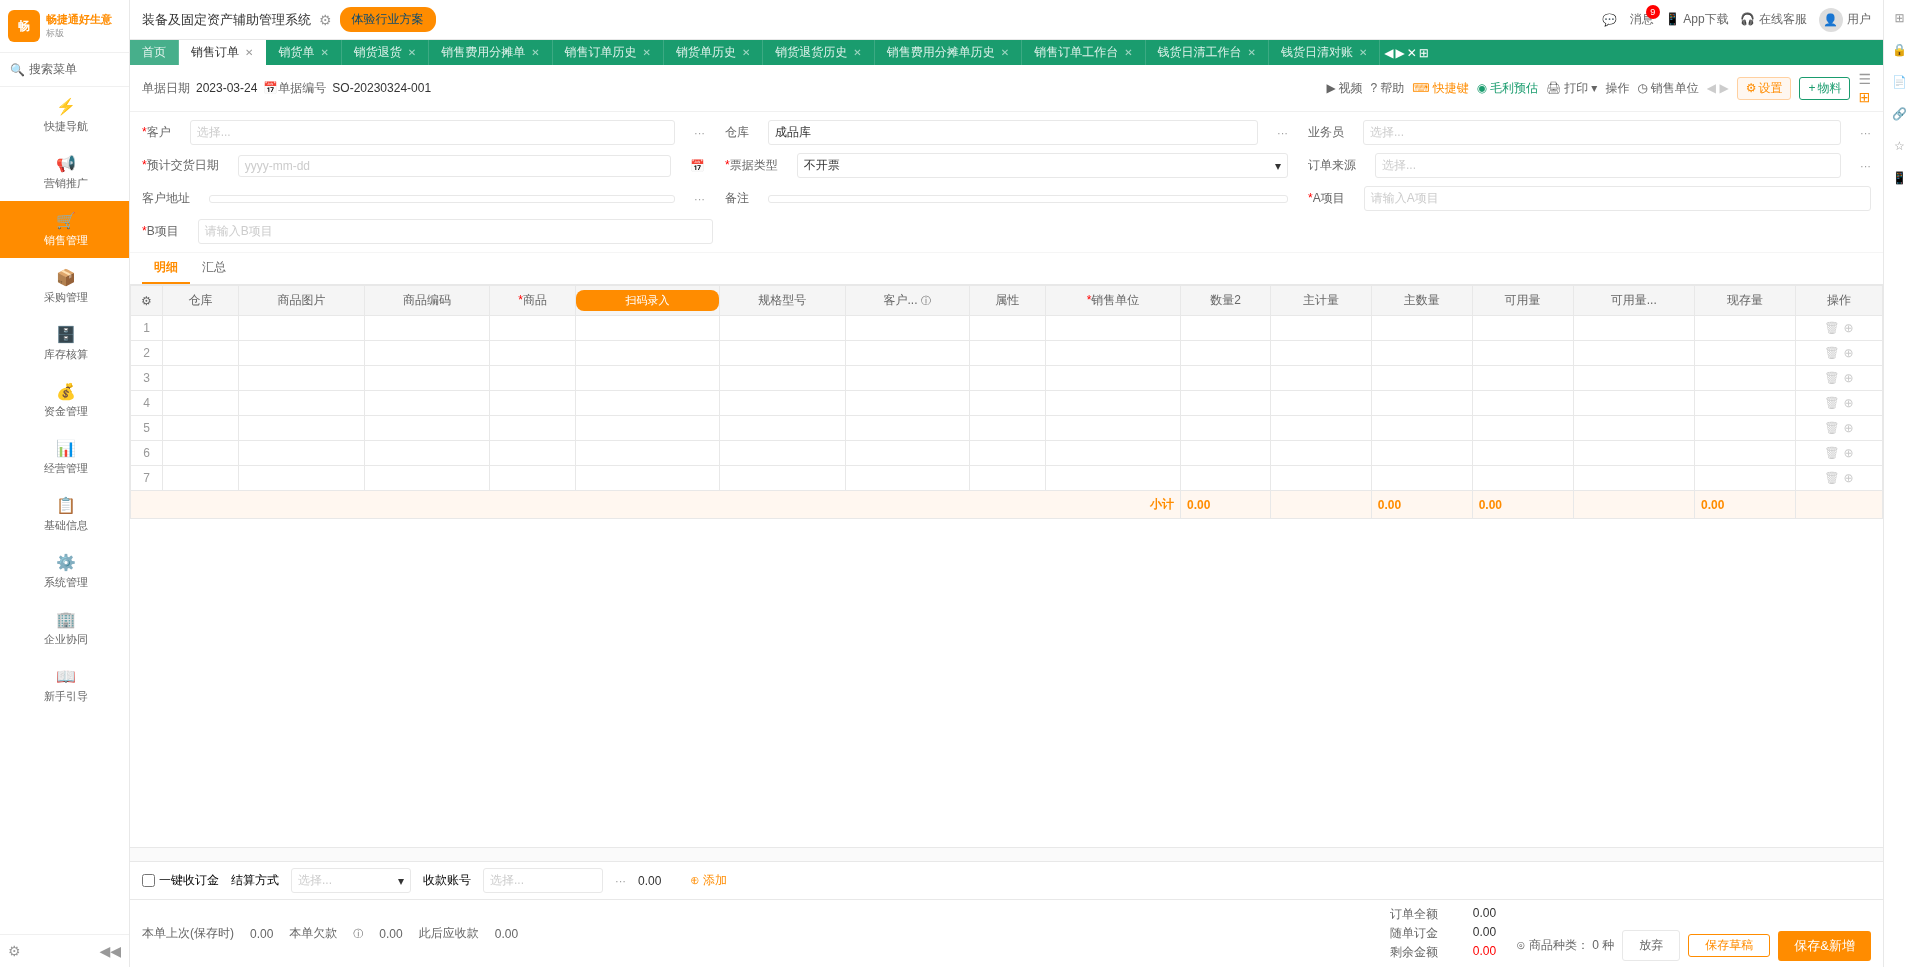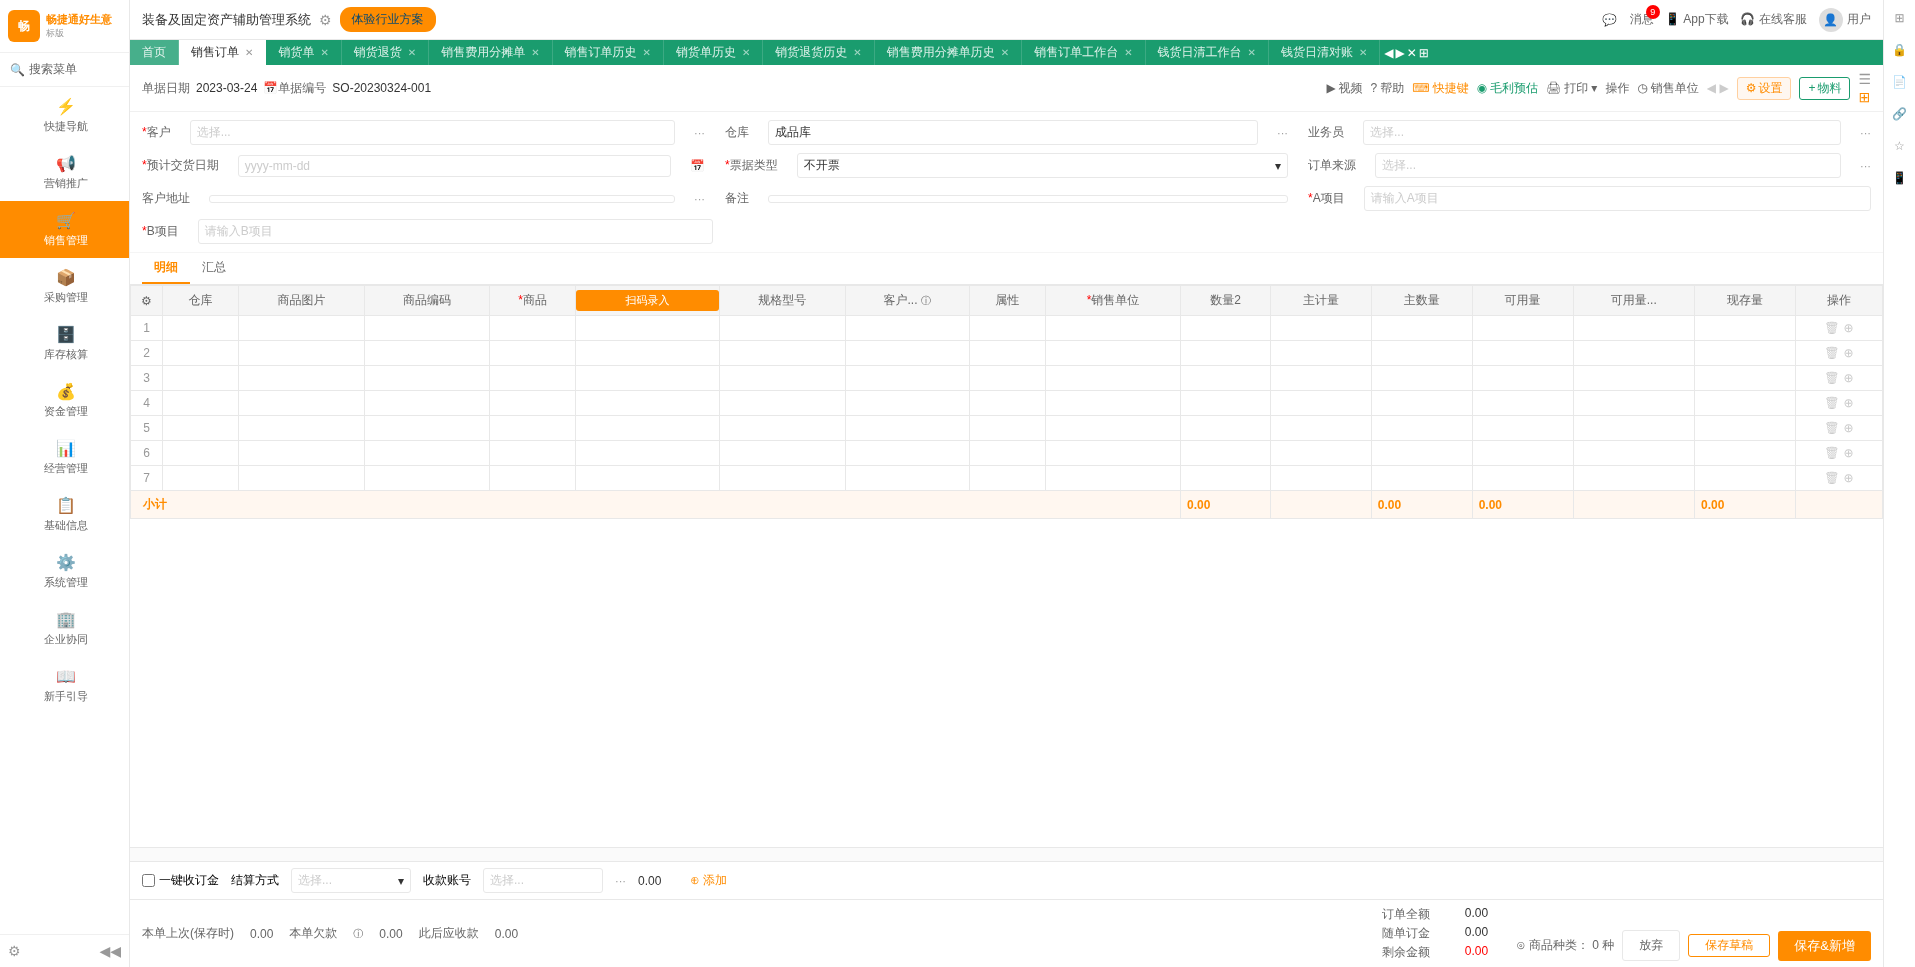--- a/index.html
+++ b/index.html
@@ -119,21 +119,21 @@
 
     
     .table-container { flex: 1; overflow: auto; position: relative; }
     table { width: 100%; border-collapse: collapse; }
     thead th {
       background: #f5f5f5; border: 1px solid #e8e8e8; padding: 6px 6px;
       font-size: 12px; color: #666; font-weight: normal; white-space: nowrap;
       position: sticky; top: 0; z-index: 10;
     }
     thead th.orange-btn-th { padding: 0; }
-    .scan-btn { background: #ff8c00; color: #fff; padding: 3px 6px; border-radius: 3px; font-size: 11px; cursor: pointer; white-space: nowrap; }
+    .scan-btn { background: #ff8c00; color: #fff; padding: 3px 6px; border-radius: 8px; font-size: 11px; cursor: pointer; white-space: nowrap; }
     tbody td { border: 1px solid #e8e8e8; padding: 5px 6px; font-size: 12px; color: #333; }
     .row-num { color: #999; text-align: center; }
     .subtotal-row td { background: #fff7f0; font-weight: bold; color: #ff8c00; }
     .subtotal-label { color: #ff8c00; }
     .ops-cell { display: flex; gap: 4px; align-items: center; justify-content: center; }
     .op-icon { color: #ccc; cursor: pointer; font-size: 12px; }
 
     
     .scroll-bar-area { height: 14px; border-top: 1px solid #e8e8e8; background: #fafafa; overflow-x: auto; flex-shrink: 0; }
 
@@ -142,21 +142,21 @@
     .checkbox-item { display: flex; align-items: center; gap: 4px; cursor: pointer; }
     .footer-settle input[type=checkbox] { accent-color: #ff8c00; }
 
     
     .bottom-bar {
       display: flex; align-items: center; justify-content: space-between;
       padding: 6px 12px; border-top: 1px solid #e8e8e8; background: #fff; flex-shrink: 0;
     }
     .bottom-info { display: flex; align-items: center; gap: 16px; color: #666; font-size: 12px; }
     .bottom-info span { display: flex; align-items: center; gap: 16px; }
-    .bottom-right { display: flex; align-items: flex-end; gap: 28px; }
+    .bottom-right { display: flex; align-items: flex-end; gap: 20px; }
     .order-summary { display: flex; flex-direction: column; align-items: flex-end; gap: 2px; font-size: 12px; }
     .order-summary .row { display: flex; gap: 8px; }
     .order-summary .label { color: #666; }
     .order-summary .val { color: #333; min-width: 50px; text-align: right; }
     .order-summary .val.red { color: #f00; }
     .bottom-actions { display: flex; align-items: center; gap: 8px; }
     .btn-discard { border: 1px solid #e8e8e8; background: #fff; padding: 6px 16px; border-radius: 3px; cursor: pointer; color: #666; }
     .btn-draft { border: 1px solid #e8e8e8; background: #fff; padding: 2px 16px; border-radius: 3px; cursor: pointer; color: #ff8c00; border-color: #ff8c00; }
     .btn-save { background: #ff8c00; color: #fff; border: none; padding: 6px 16px; border-radius: 3px; cursor: pointer; font-size: 13px; }
 
@@ -666,21 +666,21 @@
                 <td></td>
               <td>
                   <div class="ops-cell">
                     <span class="op-icon">🗑</span>
                     <span class="op-icon">⊕</span>
                   </div>
                 </td>
             </tr>
 
             <tr class="subtotal-row">
-              <td colspan="10" style="text-align:left;padding-left:12px;">
+              <td colspan="10" style="text-align:right;padding-left:12px;">
                 <span class="subtotal-label">小计</span>
               </td>
               <td>0.00</td>
               <td></td>
               <td>0.00</td>
               <td>0.00</td>
               <td></td>
               <td>0.00</td>
               <td></td>
             </tr>

